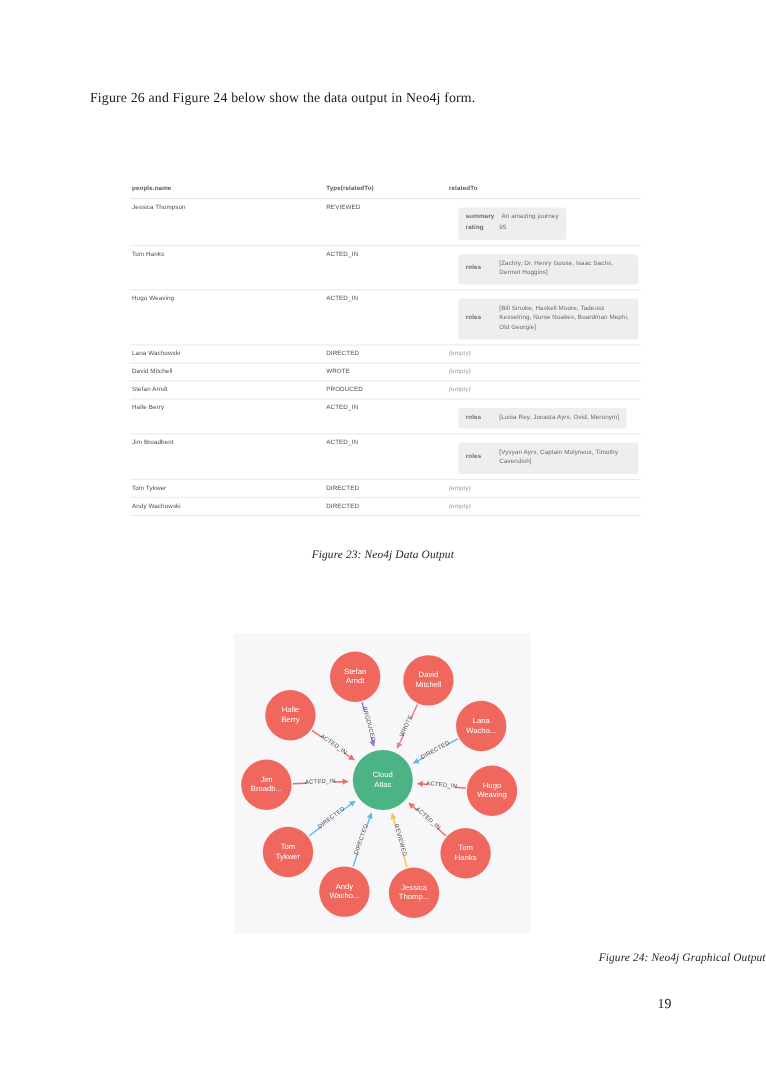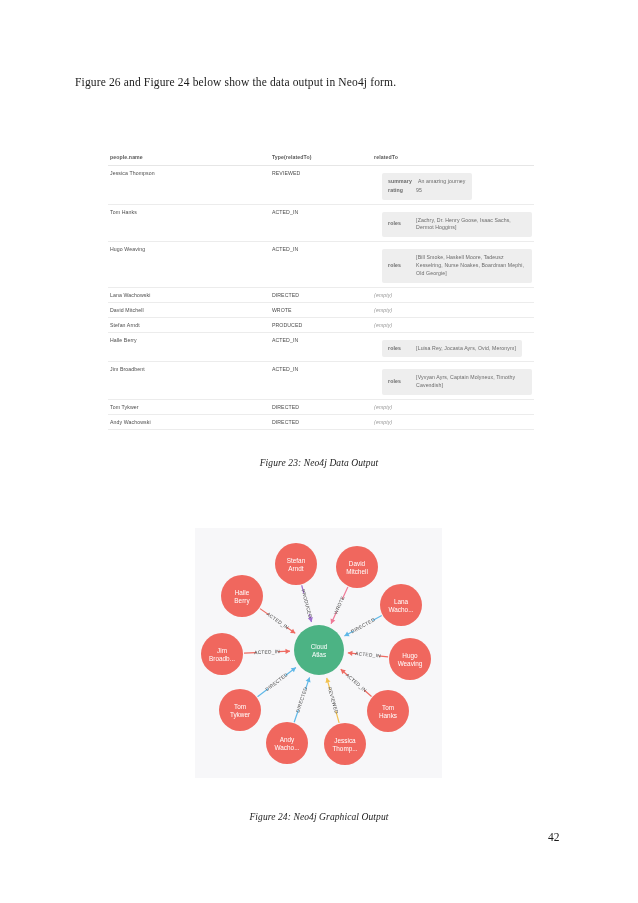--- a/index.html
+++ b/index.html
@@ -110,21 +110,21 @@
     position: absolute;
     width: 100%;
     text-align: center;
     font-family: "Liberation Serif", serif;
     font-style: italic;
     font-size: 9.5px;
     color: #222222;
     letter-spacing: 0.1px;
   }
   #caption-fig23 { top: 458px; left: 0; }
-  #caption-fig24 { top: 812px; left: 0; }
+  #caption-fig24 { top: 794px; left: 0; text-align: right; }
 
   
   #neo4j-graph-figure {
     position: absolute;
     left: 195px;
     top: 528px;
     width: 247px;
     height: 250px;
     background: #f7f7f9;
     overflow: hidden;
@@ -372,13 +372,13 @@
           <circle cx="124" cy="122" r="25" class="gnode-circle center"></circle>
           <text x="124" y="118" class="gnode-label">Cloud</text>
           <text x="124" y="126" class="gnode-label">Atlas</text>
         </g>
       </g>
   </svg>
 </div>
 
 <div class="figure-caption" id="caption-fig24">Figure 24: Neo4j Graphical Output</div>
 
-<div id="page-number">42</div>
+<div id="page-number">19</div>
 
 </body></html>

